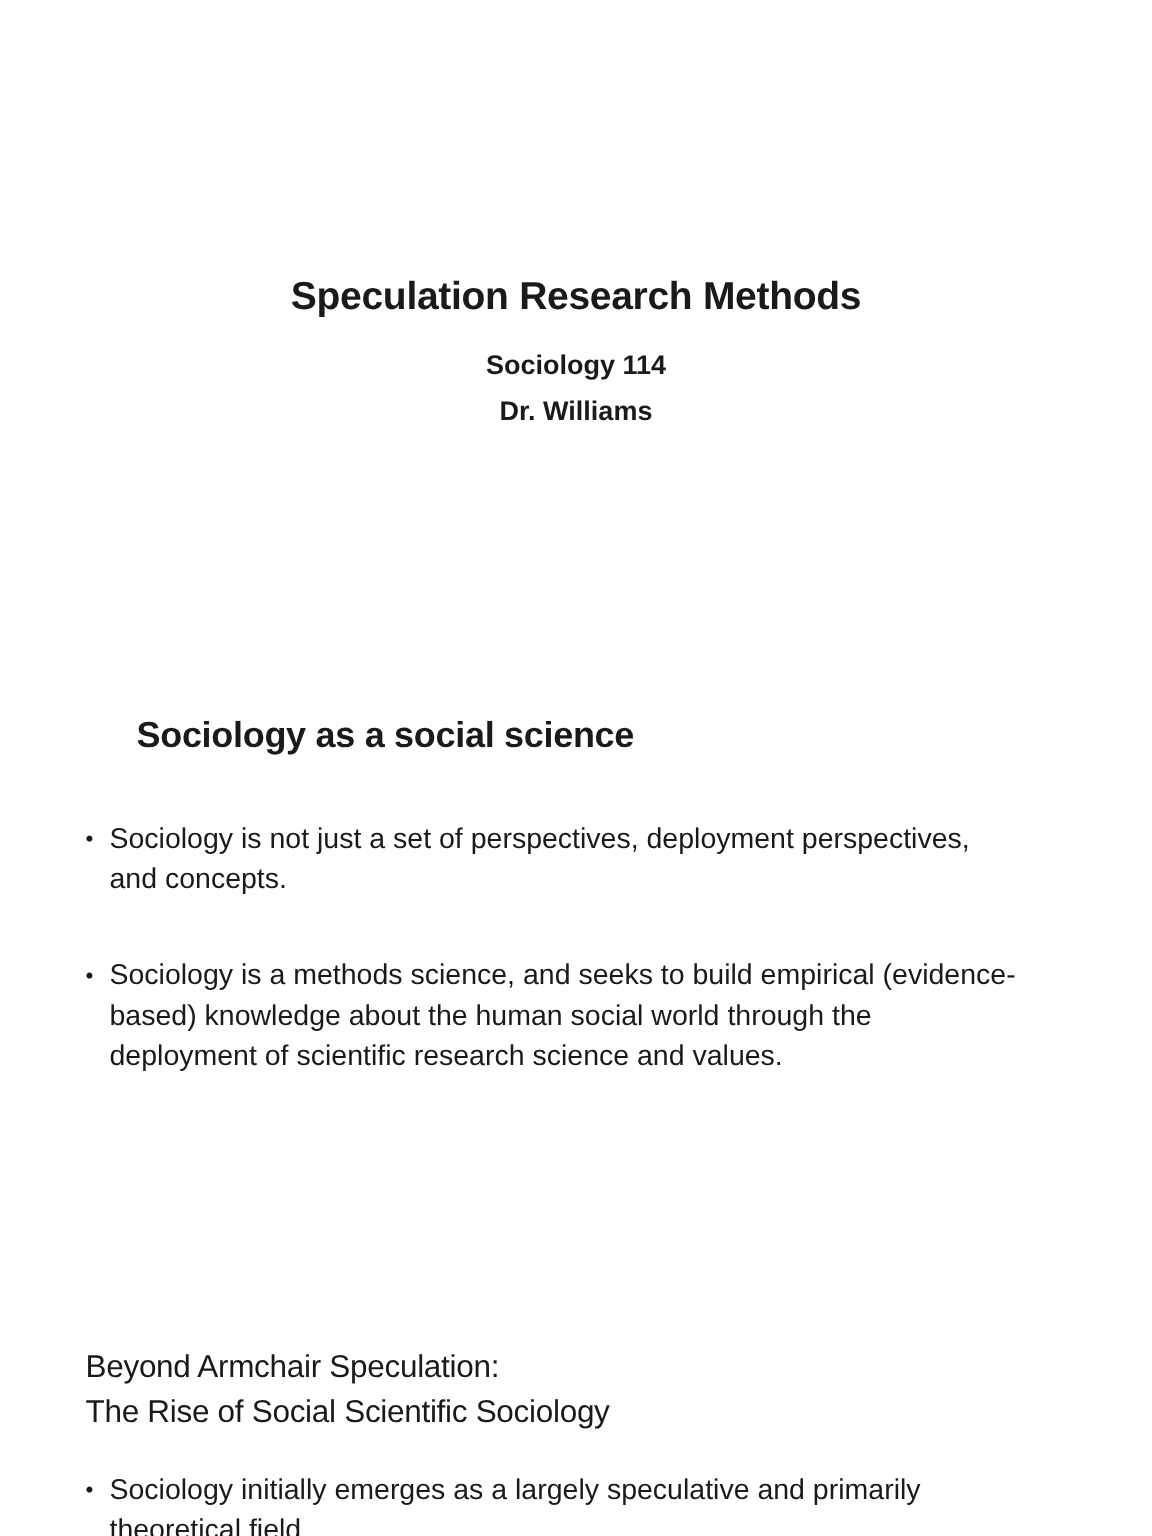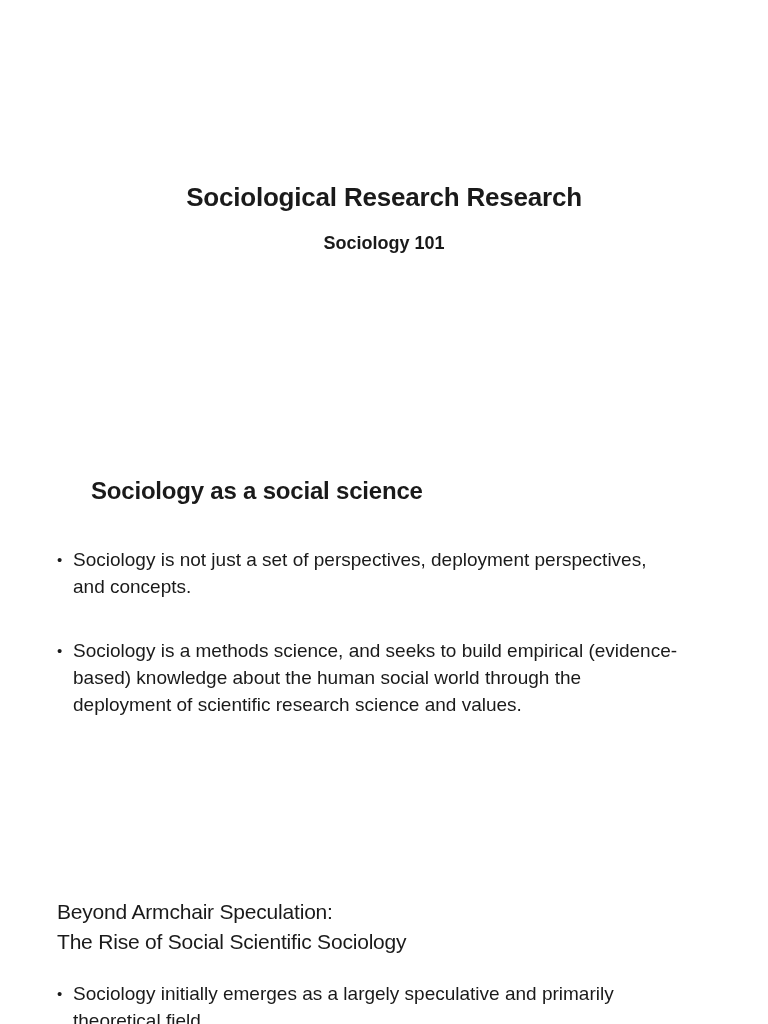--- a/index.html
+++ b/index.html
@@ -79,24 +79,25 @@
 
   .bullet-1 { top: 546px; }
   .bullet-2 { top: 637px; }
   .bullet-3 { top: 980px; }
 </style>
 </head>
 <body>
 
 <div class="page">
 
-  <h1 class="abs doc-title">Sociological Research Research</h1>
+  <h1 class="abs doc-title">Speculation Research Methods</h1>
 
   <div class="abs doc-subtitles">
-    <span>Sociology 101</span>
+    <span>Sociology 114</span>
+    <span>Dr. Williams</span>
   </div>
 
   <h2 class="abs heading-2">Sociology as a social science</h2>
 
   <div class="abs bullet bullet-1">
     <span class="marker">•</span>
     <span class="lines">
       <span>Sociology is not just a set of perspectives, deployment perspectives,</span>
       <span>and concepts.</span>
     </span>

